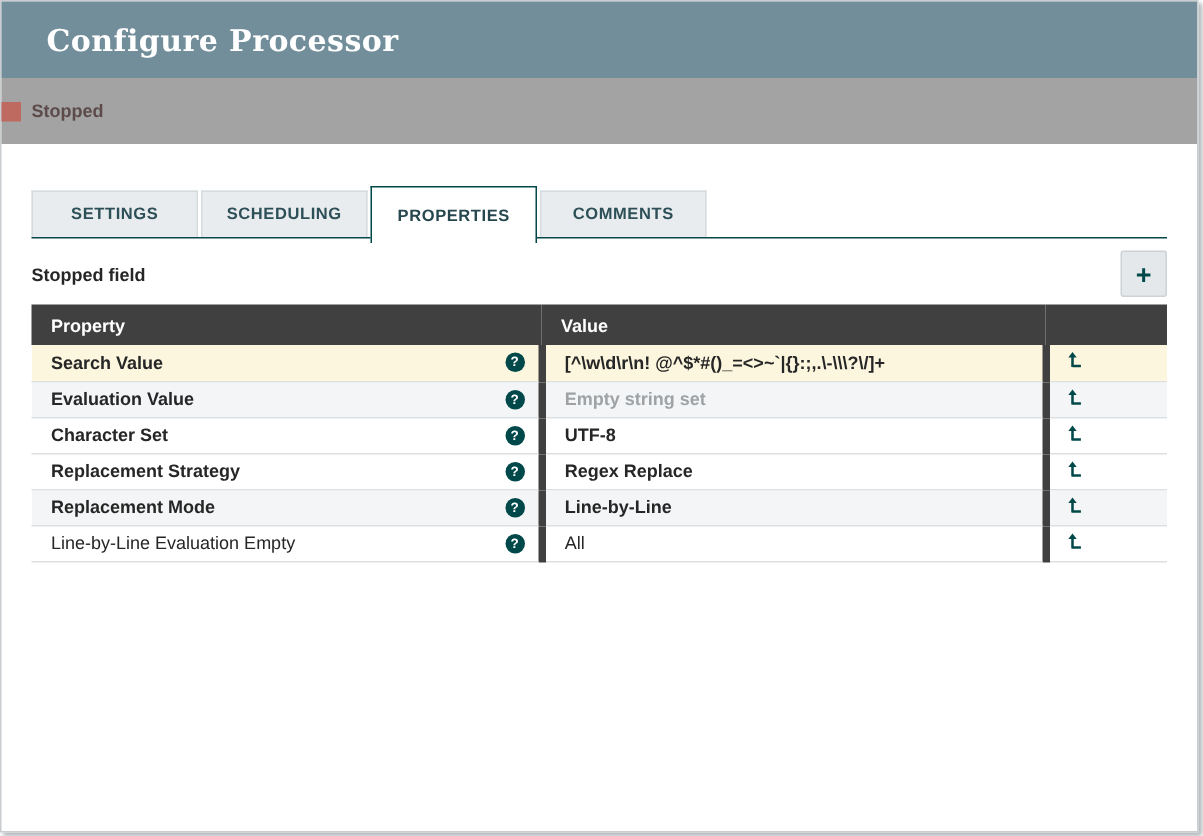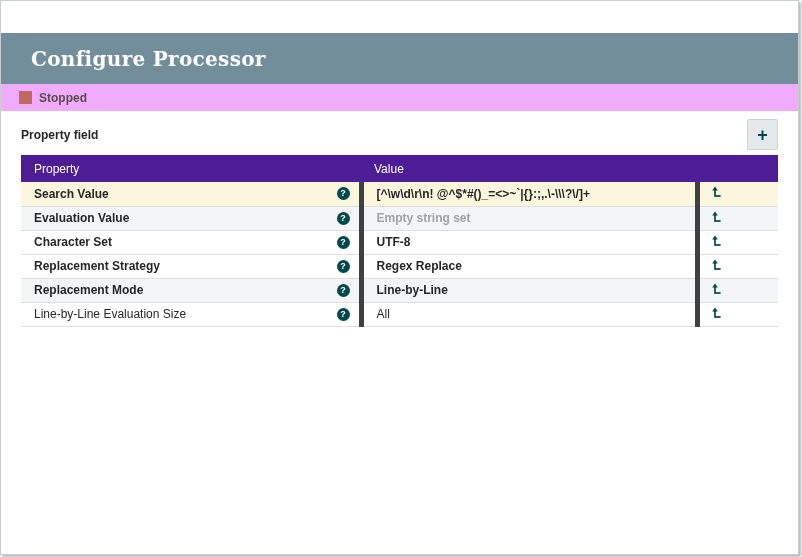--- a/index.html
+++ b/index.html
@@ -17,36 +17,34 @@
     border: 1px solid #c9cdd0;
     box-shadow: 2px 2px 3px rgba(110,120,130,0.55);
   }
   
   .dialog-header {
     height: 51px;
     background: #728e9b;
     display: flex;
     align-items: center;
     padding-left: 30px;
-    margin-top: 32px;
   }
   .dialog-title {
     font-family: "DejaVu Serif", serif;
     font-size: 20px;
     font-weight: bold;
     color: #ffffff;
     letter-spacing: 0.3px;
   }
   
   .status-bar {
-    height: 27px;
-    background: #f0abfc;
-    display: flex;
-    align-items: center;
-    padding-left: 18px;
+    height: 44px;
+    background: #a3a3a3;
+    display: flex;
+    align-items: center;
   }
   .stop-square {
     width: 13px; height: 13px;
     background: #bf6a60;
     display: inline-block;
     margin-right: 7px;
     flex: 0 0 auto;
   }
   .status-label {
     font-size: 12px;
@@ -119,23 +117,23 @@
   table.props {
     width: 100%;
     border-collapse: collapse;
     table-layout: fixed;
     margin-top: 4px;
     font-size: 12px;
   }
   table.props col.c-prop  { width: 340px; }
   table.props col.c-value { width: 336px; }
   table.props th {
-    background: #4c1d95;
+    background: #404040;
     color: #ffffff;
-    font-weight: normal;
+    font-weight: bold;
     font-size: 12px;
     height: 27px;
     text-align: left;
     padding: 0 0 0 13px;
   }
   table.props td {
     height: 24px;
     padding: 0 0 0 13px;
     border-bottom: 1px solid #dce0e2;
     color: #262626;
@@ -201,23 +199,37 @@
     <span class="dialog-title">Configure Processor</span>
   </div>
 
   <div class="status-bar">
     <span class="stop-square"></span>
     <span class="status-label">Stopped</span>
   </div>
 
   <div class="content">
 
+    <div class="tabbar">
+      <div class="tab">
+          <span>SETTINGS</span>
+        </div>
+      <div class="tab">
+          <span>SCHEDULING</span>
+        </div>
+      <div class="tab active">
+          <span>PROPERTIES</span>
+        </div>
+      <div class="tab">
+          <span>COMMENTS</span>
+        </div>
+    </div>
 
     <div class="toolbar">
-      <span class="required-field">Property field</span>
+      <span class="required-field">Stopped field</span>
       <button class="add-btn">+</button>
     </div>
 
     <table class="props">
       <colgroup>
           <col class="c-prop">
           <col class="c-value">
           <col class="c-goto">
         </colgroup>
       <thead>
@@ -294,21 +306,21 @@
             <td class="value-cell"><span class="value-text bold">Line-by-Line</span></td>
             <td class="goto-cell"><svg class="goto-arrow" width="11" height="12" viewBox="0 0 11 12">
                 <path d="M3 10.7 L3 3.2" stroke="#004849" stroke-width="1.7" fill="none"></path>
                 <path d="M0.2 4.4 L3 0.6 L5.8 4.4 Z" fill="#004849"></path>
                 <path d="M3 10 L8.6 10" stroke="#004849" stroke-width="1.7" fill="none"></path>
               </svg></td>
           </tr>
           <tr>
             <td class="prop-cell">
               <div class="prop-inner">
-                <span class="prop-label optional">Line-by-Line Evaluation Size</span>
+                <span class="prop-label optional">Line-by-Line Evaluation Empty</span>
                 <span class="help-icon">?</span>
               </div>
             </td>
             <td class="value-cell"><span class="value-text">All</span></td>
             <td class="goto-cell"><svg class="goto-arrow" width="11" height="12" viewBox="0 0 11 12">
                 <path d="M3 10.7 L3 3.2" stroke="#004849" stroke-width="1.7" fill="none"></path>
                 <path d="M0.2 4.4 L3 0.6 L5.8 4.4 Z" fill="#004849"></path>
                 <path d="M3 10 L8.6 10" stroke="#004849" stroke-width="1.7" fill="none"></path>
               </svg></td>
           </tr>

